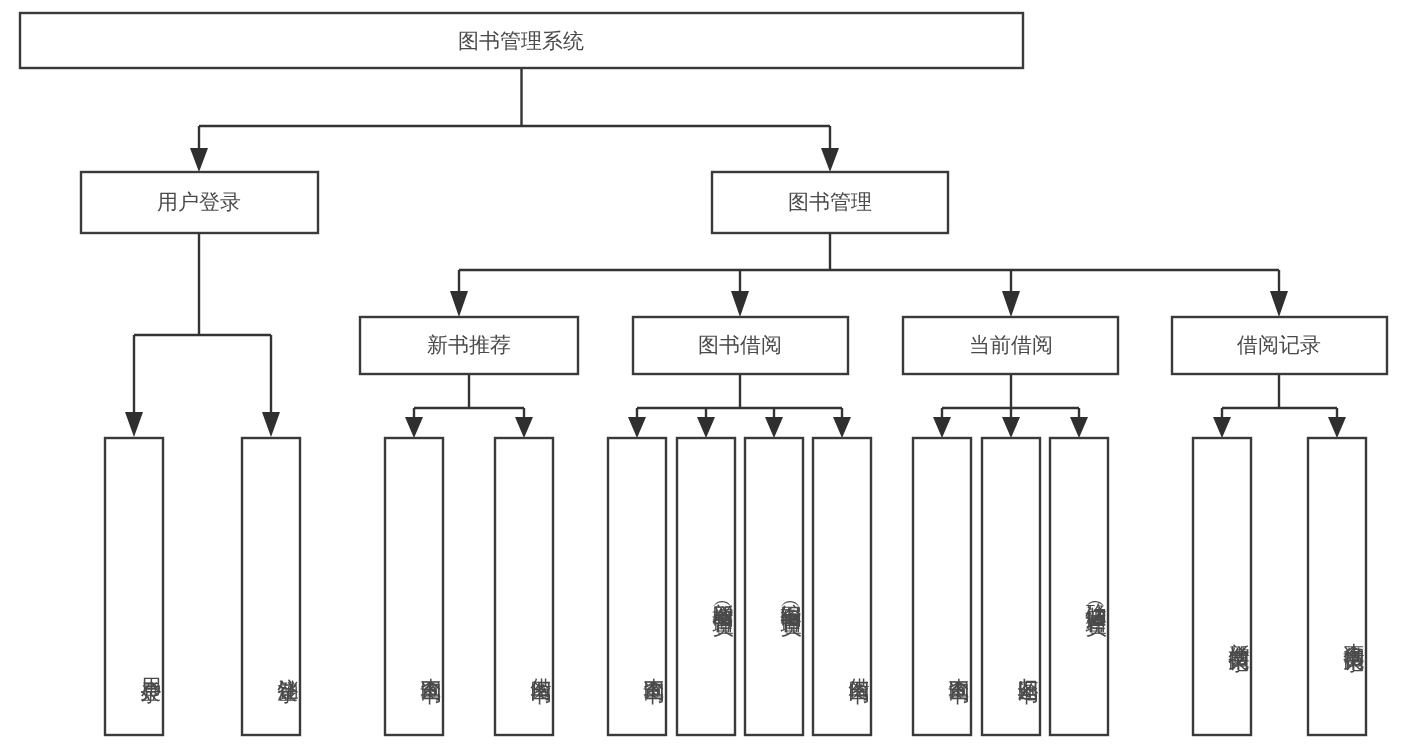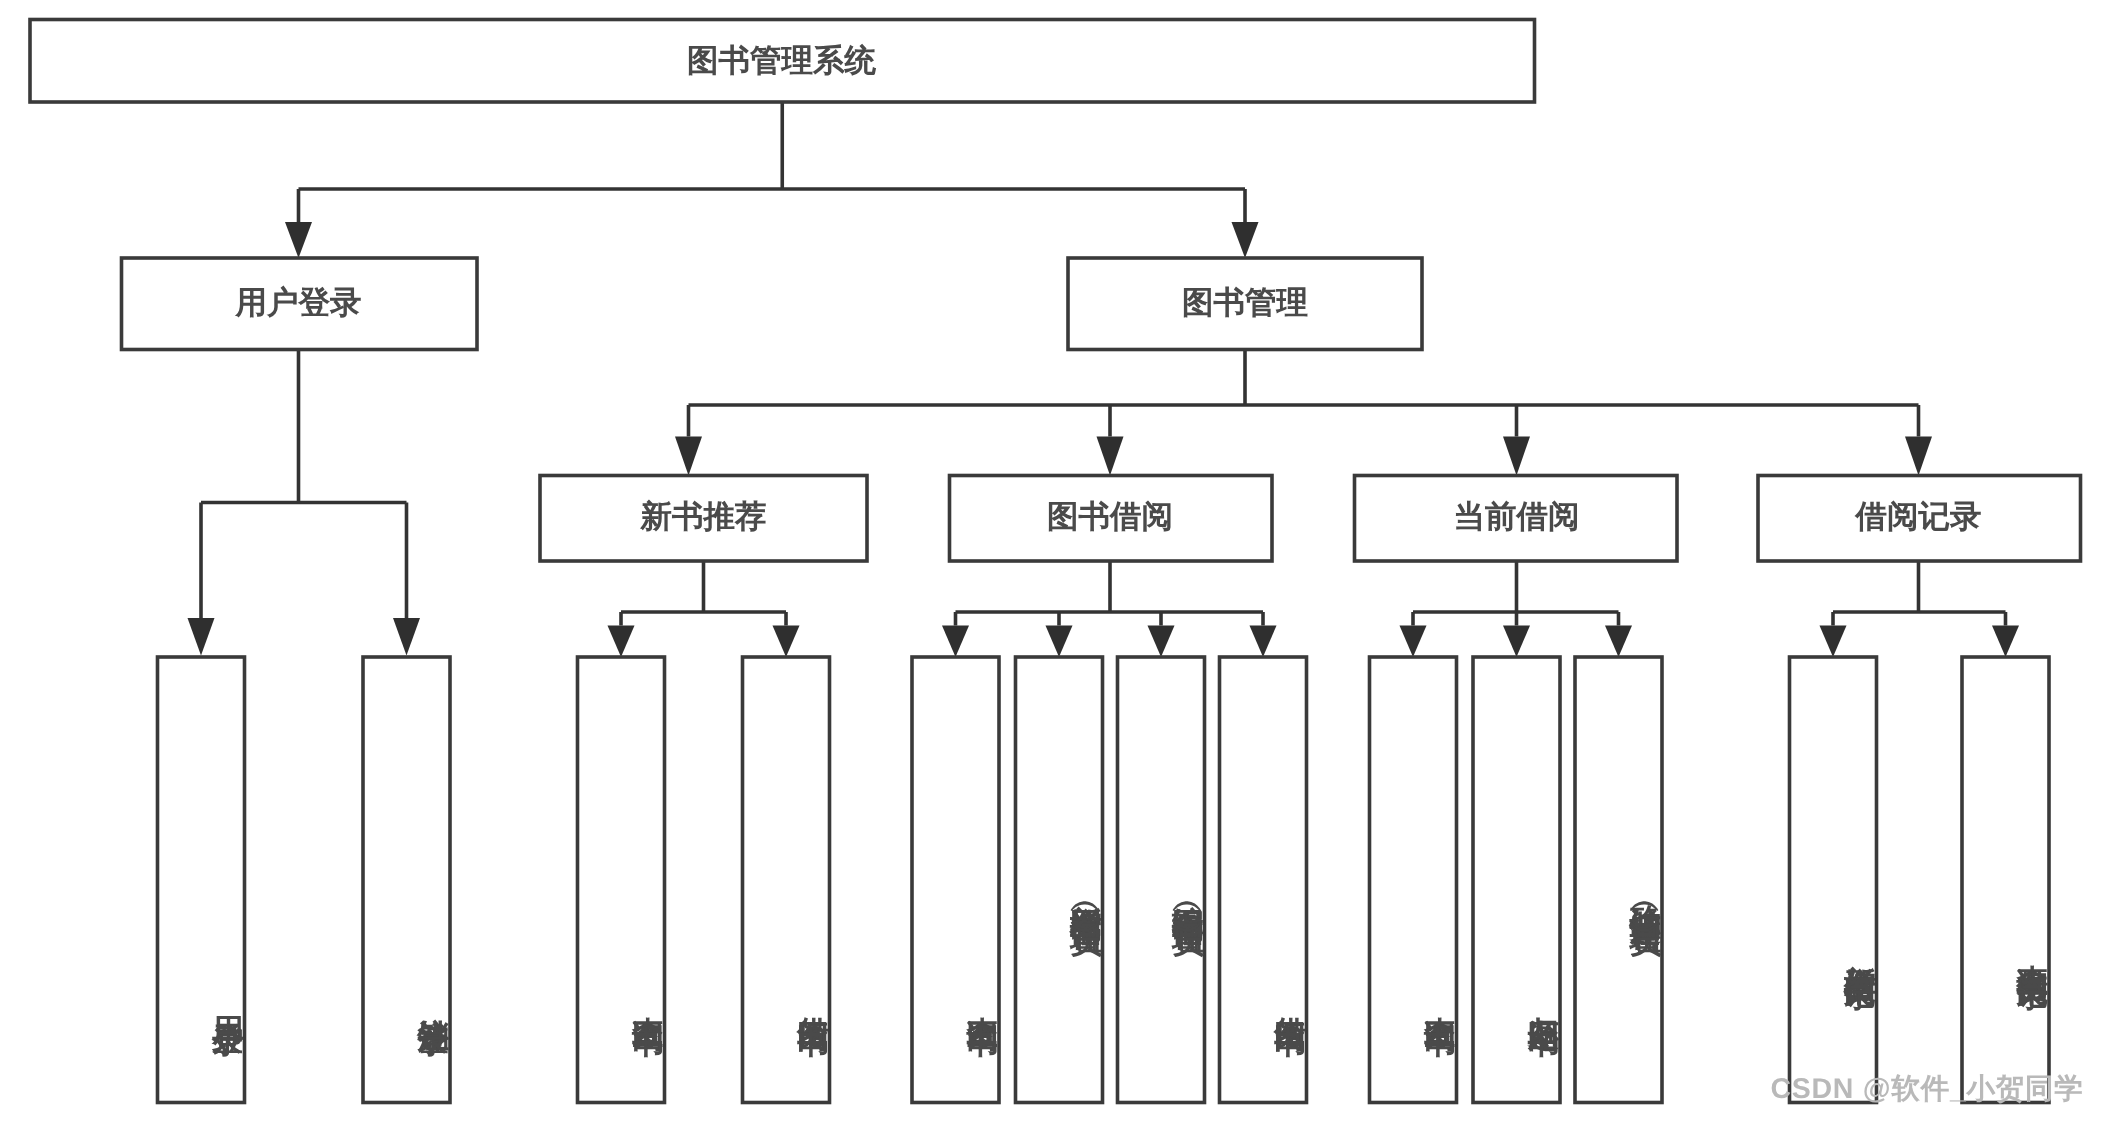--- a/index.html
+++ b/index.html
@@ -12,21 +12,20 @@
     width: 1405px;
     height: 747px;
     overflow: hidden;
     font-family: "Liberation Sans", "DejaVu Sans", sans-serif;
   }
   #diagram-root {
     position: relative;
     width: 1405px;
     height: 747px;
     background: #ffffff;
-    font-weight: bold;
   }
   svg#tree-svg {
     position: absolute;
     left: 0;
     top: 0;
     width: 1405px;
     height: 747px;
     display: block;
   }
   .node-box {
@@ -212,14 +211,13 @@
   <div class="leaf-label" style="left:745px; top:438px; width:58px; height:297px; padding-top:8px;">编辑图书（管理员）</div>
   <div class="leaf-label" style="left:813px; top:438px; width:58px; height:297px; padding-top:78px;">借阅图书</div>
 
   <div class="leaf-label" style="left:913px; top:438px; width:58px; height:297px; padding-top:78px;">查询图书</div>
   <div class="leaf-label" style="left:982px; top:438px; width:58px; height:297px; padding-top:78px;">归还图书</div>
   <div class="leaf-label" style="left:1050px; top:438px; width:58px; height:297px; padding-top:8px;">确认归还（管理员）</div>
 
   <div class="leaf-label" style="left:1193px; top:438px; width:58px; height:297px; padding-top:45px;">新增借阅记录</div>
   <div class="leaf-label" style="left:1308px; top:438px; width:58px; height:297px; padding-top:45px;">查询借阅记录</div>
 
-  <div class="watermark">CSDN @软件_小贺同学</div>
 </div>
 
 </body></html>

